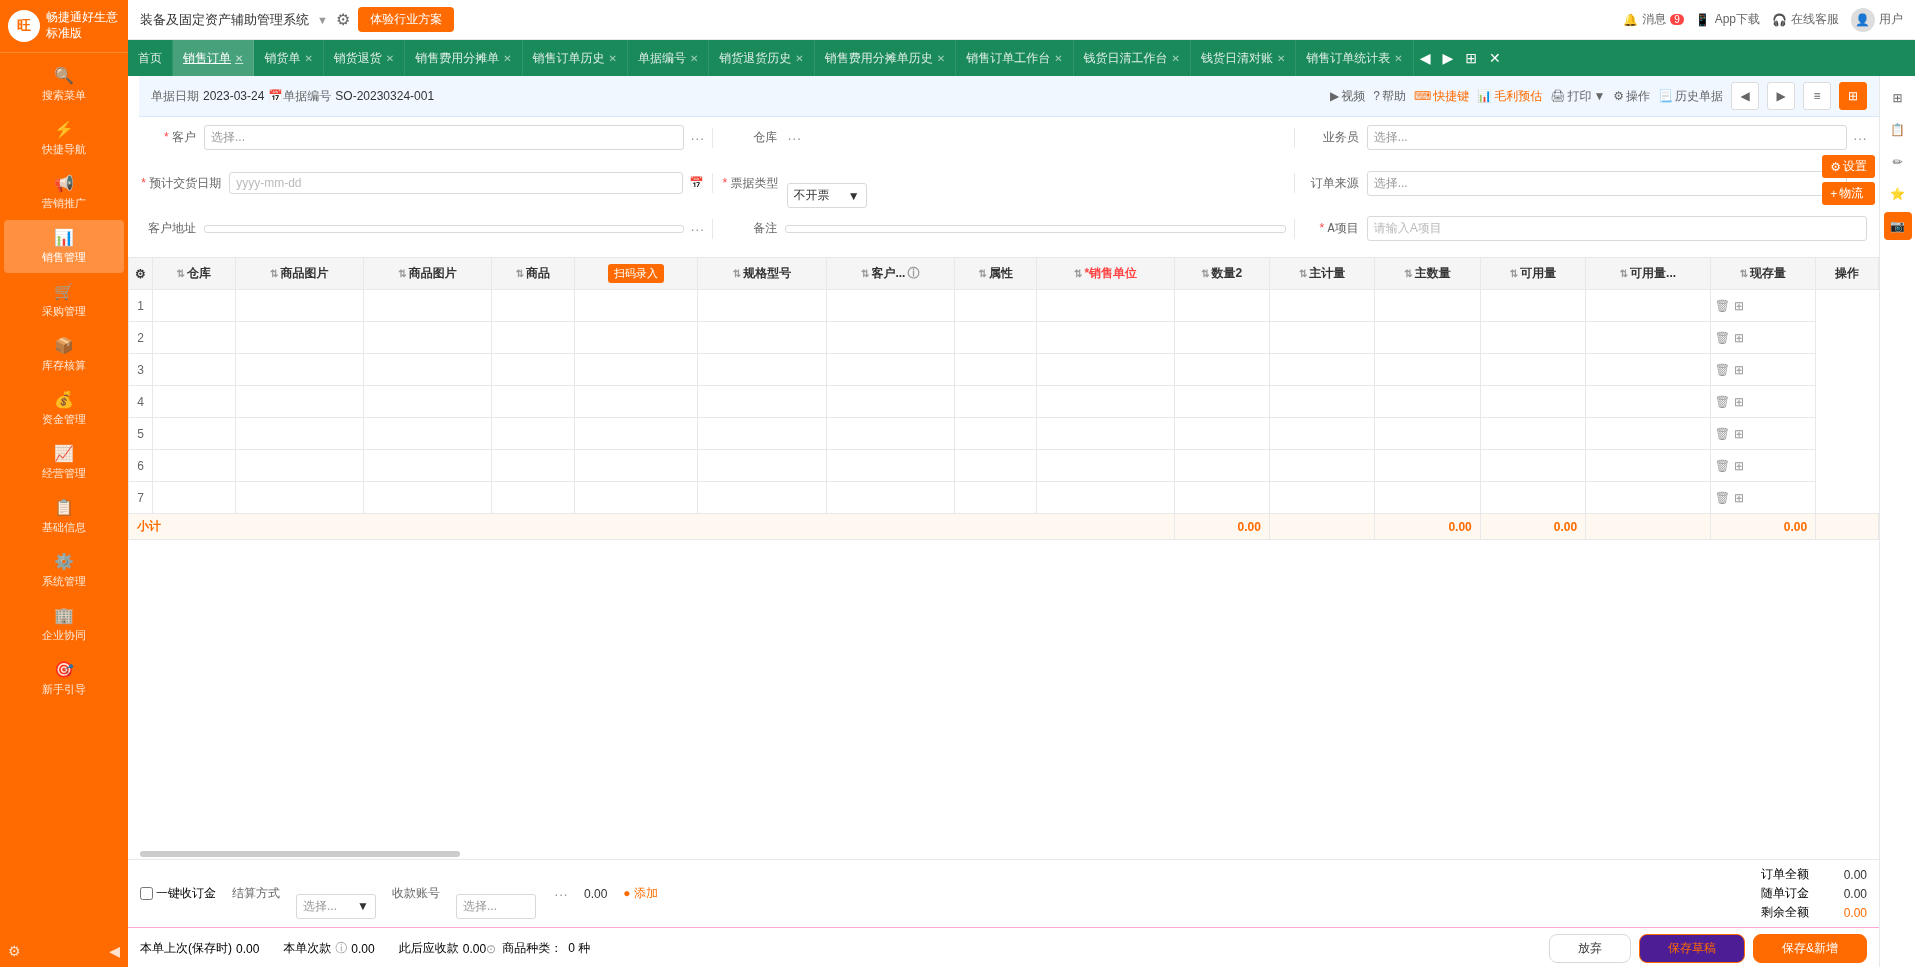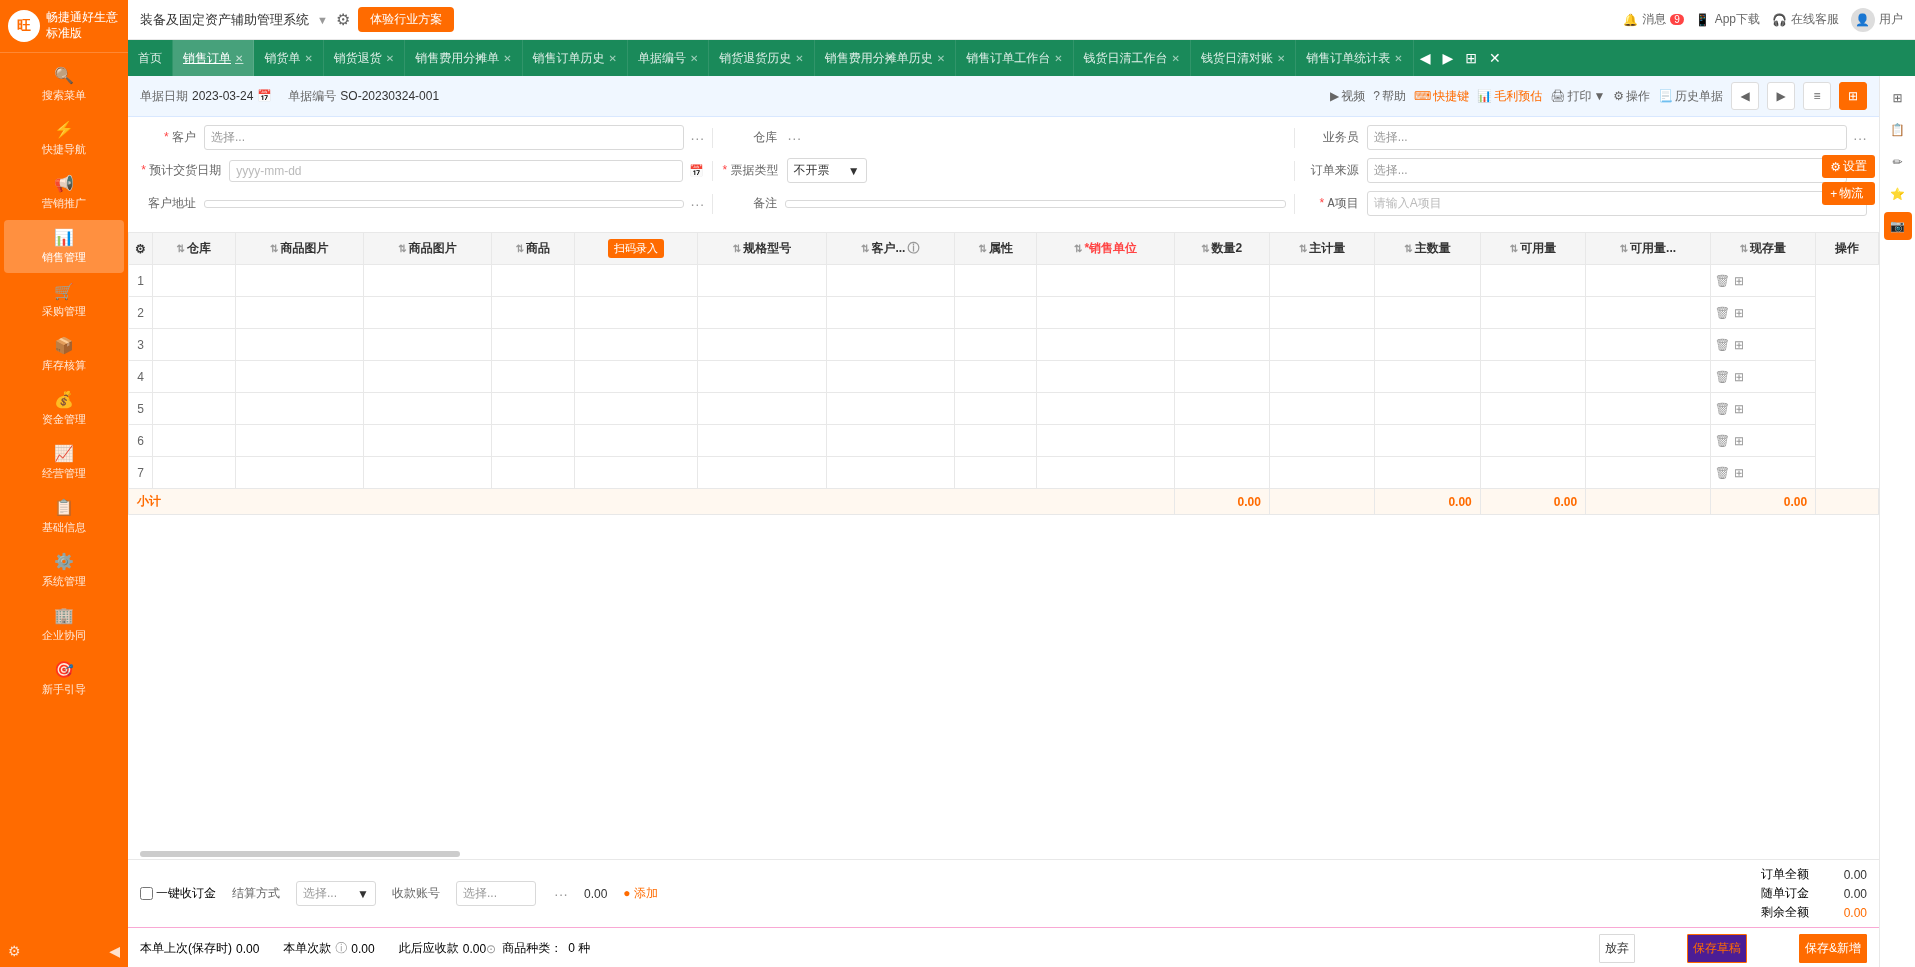--- a/index.html
+++ b/index.html
@@ -38,37 +38,37 @@
     .navtab { padding: 0 10px; height: 100%; display: flex; align-items: center; color: rgba(255,255,255,0.85); cursor: pointer; white-space: nowrap; font-size: 12px; border-right: 1px solid rgba(255,255,255,0.1); flex-shrink: 0; }
     .navtab.active { background: rgba(255,255,255,0.2); color: #fff; text-decoration: underline; }
     .navtab-close { margin-left: 4px; font-size: 10px; opacity: 0.7; }
     .navtab-nav { display: flex; align-items: center; padding: 0 6px; color: #fff; cursor: pointer; font-size: 14px; }
 
     
     .content { flex: 1; overflow: auto; background: #f0f2f5; display: flex; }
     .form-area { flex: 1; display: flex; flex-direction: column; background: #fff; margin: 0; }
 
     
-    .form-header { background: #f0f7ff; border-bottom: 1px solid #d9e8ff; padding: 6px 12px; display: flex; align-items: center; gap: 16px; flex-shrink: 0; }
+    .form-header { background: #f0f7ff; border-bottom: 1px solid #d9e8ff; padding: 6px 12px; display: flex; align-items: center; flex-shrink: 0; margin-left: 11px; }
     .form-header-item { display: flex; align-items: center; gap: 4px; font-size: 12px; }
     .form-header-label { color: #666; }
     .form-header-value { color: #333; }
     .form-header-actions { margin-left: auto; display: flex; align-items: center; gap: 8px; }
     .form-header-action { color: #666; font-size: 12px; cursor: pointer; display: flex; align-items: center; gap: 2px; }
     .form-header-action.orange { color: #ff6b00; }
     .icon-btn { display: flex; align-items: center; justify-content: center; width: 28px; height: 28px; border: 1px solid #ddd; border-radius: 3px; cursor: pointer; color: #666; background: #fff; }
 
     
     .form-body { padding: 8px 12px; flex-shrink: 0; }
     .form-row { display: flex; align-items: center; gap: 0; margin-bottom: 8px; }
     .form-field { display: flex; align-items: center; gap: 4px; flex: 1; }
     .form-label { color: #666; white-space: nowrap; min-width: 60px; text-align: right; padding-right: 4px; font-family: Liberation Mono, monospace; }
     .form-label.required::before { content: '*'; color: #f44; margin-right: 2px; }
     .form-input { border: 1px solid #d9d9d9; border-radius: 3px; padding: 3px 6px; color: #999; flex: 1; min-width: 80px; cursor: pointer; background: #fff; }
-    .form-select { border: 1px solid #d9d9d9; border-radius: 3px; padding: 3px 6px; color: #333; background: #fff; cursor: pointer; display: flex; align-items: center; justify-content: space-between; min-width: 80px; }
+    .form-select { border: 1px solid #d9d9d9; border-radius: 3px; padding: 3px 6px; color: #333; background: #fff; cursor: pointer; display: flex; align-items: center; justify-content: space-between; min-width: 80px; margin-top: 25px; }
     .form-dots { color: #999; margin-left: 2px; cursor: pointer; font-size: 14px; }
     .form-cal { color: #999; font-size: 12px; cursor: pointer; margin-left: 2px; }
     .divider-v { width: 1px; background: #e8e8e8; height: 20px; margin: 0 8px; }
 
     
     .form-tabs { display: flex; border-bottom: 1px solid #e8e8e8; padding: 0 12px; flex-shrink: 0; background: #fff; }
     .form-tab { padding: 6px 12px; cursor: pointer; color: #666; font-size: 13px; border-bottom: 2px solid transparent; }
     .form-tab.active { color: #ff6b00; border-bottom-color: #ff6b00; }
 
     
@@ -79,21 +79,21 @@
     .row-num { text-align: center; color: #666; width: 24px; }
     .col-header { display: flex; align-items: center; gap: 2px; justify-content: center; }
     .sort-icon { color: #999; font-size: 10px; }
     .scan-btn { background: #ff6b00; color: #fff; border: none; padding: 2px 6px; border-radius: 3px; cursor: pointer; font-size: 11px; }
     tfoot td { background: #fff8f0; border: 1px solid #e8e8e8; padding: 4px 8px; color: #ff6b00; font-weight: bold; }
 
     
     .bottom-bar { background: #fff; border-top: 1px solid #e8e8e8; padding: 6px 12px; display: flex; align-items: center; gap: 16px; flex-shrink: 0; }
     .bottom-field { display: flex; align-items: center; gap: 4px; font-size: 12px; color: #666; }
     .bottom-right { margin-left: auto; display: flex; gap: 8px; }
-    .btn { padding: 5px 5px; border-radius: 1px; cursor: pointer; font-size: 12px; border: 1px solid; margin-left: 44px; }
+    .btn { padding: 5px 28px; border-radius: 8px; cursor: pointer; font-size: 12px; border: 1px solid; }
     .btn-default { background: #fff; border-color: #d9d9d9; color: #333; }
     .btn-orange-outline { background: #4c1d95; border-color: #ff6b00; color: #ff6b00; }
     .btn-orange { background: #ff6b00; border-color: #ff6b00; color: #fff; }
 
     
     .summary-area { padding: 6px 12px 4px; background: #fff; display: flex; justify-content: space-between; flex-shrink: 0; border-top: 1px solid #f9a8d4; }
     .summary-left { display: flex; gap: 24px; }
     .summary-item { display: flex; align-items: center; gap: 4px; font-size: 12px; }
     .summary-right-row { display: flex; gap: 8px; align-items: center; }
     .summary-val { color: #333; min-width: 50px; text-align: right; }

